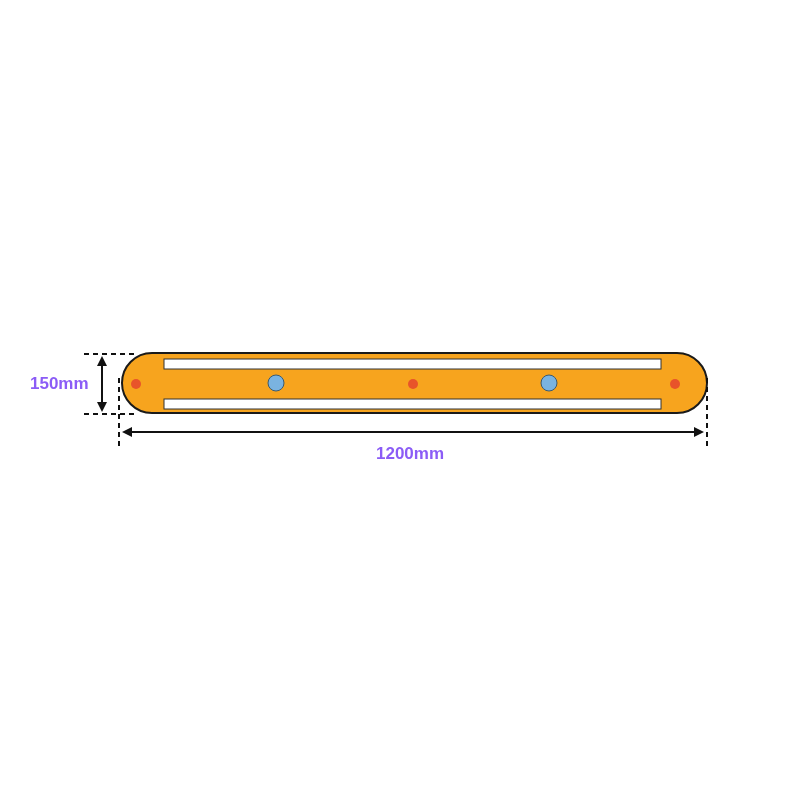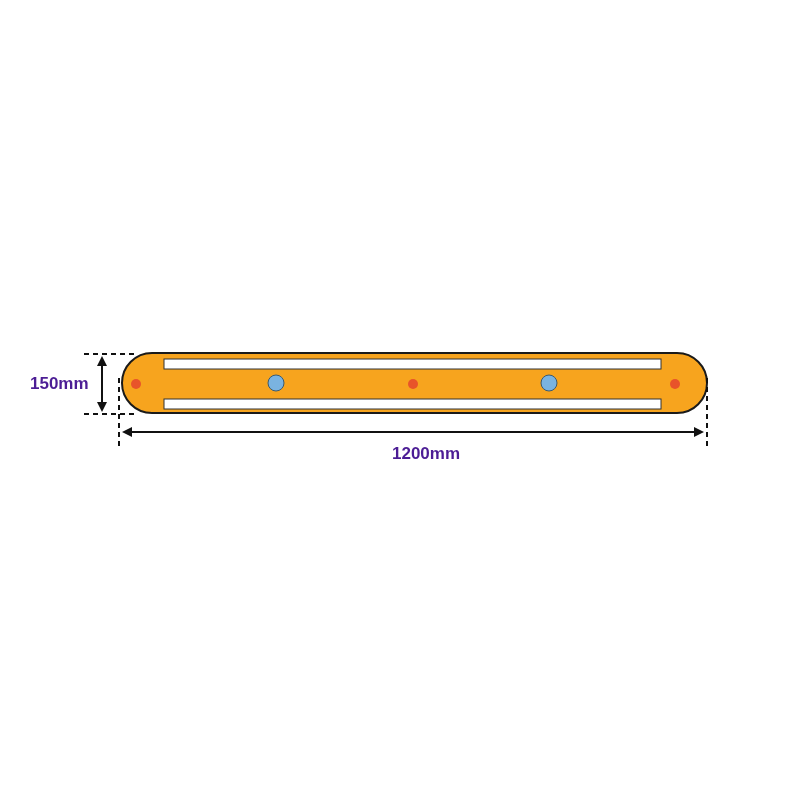--- a/index.html
+++ b/index.html
@@ -1,18 +1,18 @@
 <!DOCTYPE html>
 <html><head>
 <meta charset="utf-8">
 <style>
   html, body { margin:0; padding:0; background:#ffffff; }
   body { width:800px; height:800px; position:relative; overflow:hidden; font-family:"Liberation Sans", sans-serif; }
   svg { position:absolute; left:0; top:0; }
-  .label { position:absolute; font-family:"Liberation Sans", sans-serif; font-weight:bold; font-size:17px; color:#4c1d95; }
+  .label { position:absolute; font-family:"Liberation Sans", sans-serif; font-weight:bold; font-size:17px; color:#8b5cf6; }
 </style>
 </head>
 <body>
 
 <svg width="800" height="800" viewBox="0 0 800 800">
 
   <rect x="122" y="353" width="585" height="60" rx="30" ry="30" fill="#F7A41E" stroke="#1a1a1a" stroke-width="2"></rect>
 
   <rect x="164" y="359" width="497" height="10" fill="#ffffff" stroke="#333" stroke-width="1"></rect>
   <rect x="164" y="399" width="497" height="10" fill="#ffffff" stroke="#333" stroke-width="1"></rect>
@@ -33,13 +33,13 @@
 
   <line x1="119" y1="378" x2="119" y2="446" stroke="#111" stroke-width="2" stroke-dasharray="5,4"></line>
   <line x1="707" y1="378" x2="707" y2="446" stroke="#111" stroke-width="2" stroke-dasharray="5,4"></line>
 
   <line x1="128" y1="432" x2="698" y2="432" stroke="#111" stroke-width="2"></line>
   <polygon points="122,432 132,427 132,437" fill="#111"></polygon>
   <polygon points="704,432 694,427 694,437" fill="#111"></polygon>
 </svg>
 
 <div class="label" style="left:30px; top:374px;">150mm</div>
-<div class="label" style="left:392px; top:444px;">1200mm</div>
+<div class="label" style="left:376px; top:444px;">1200mm</div>
 
 </body></html>

